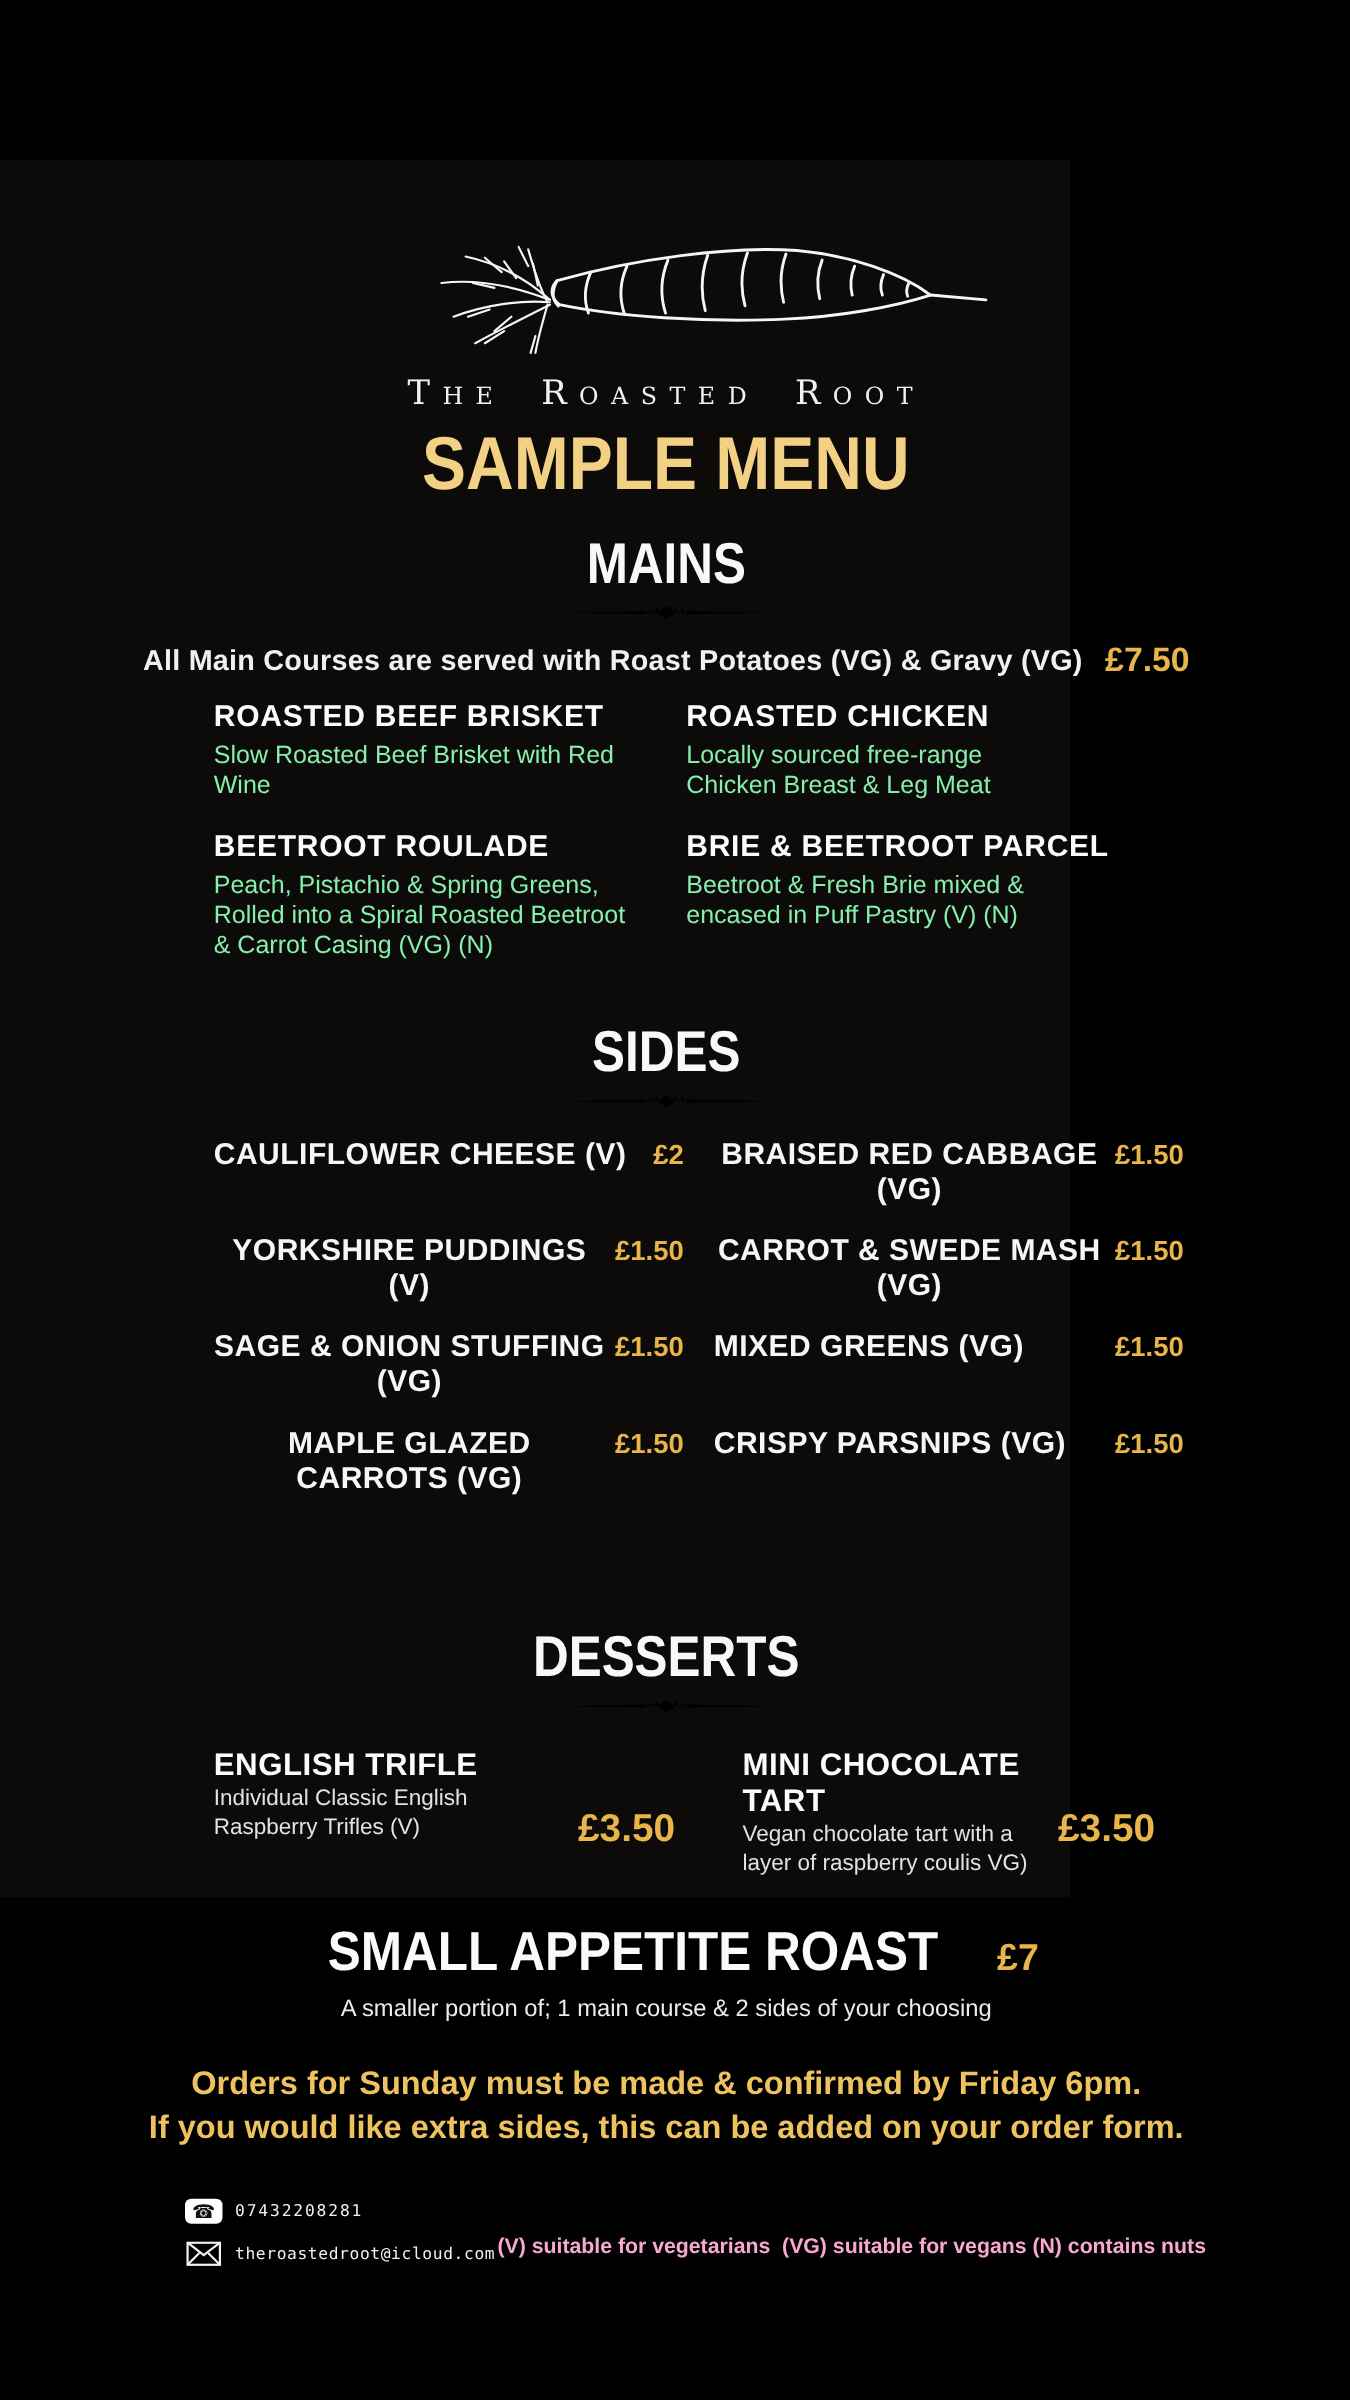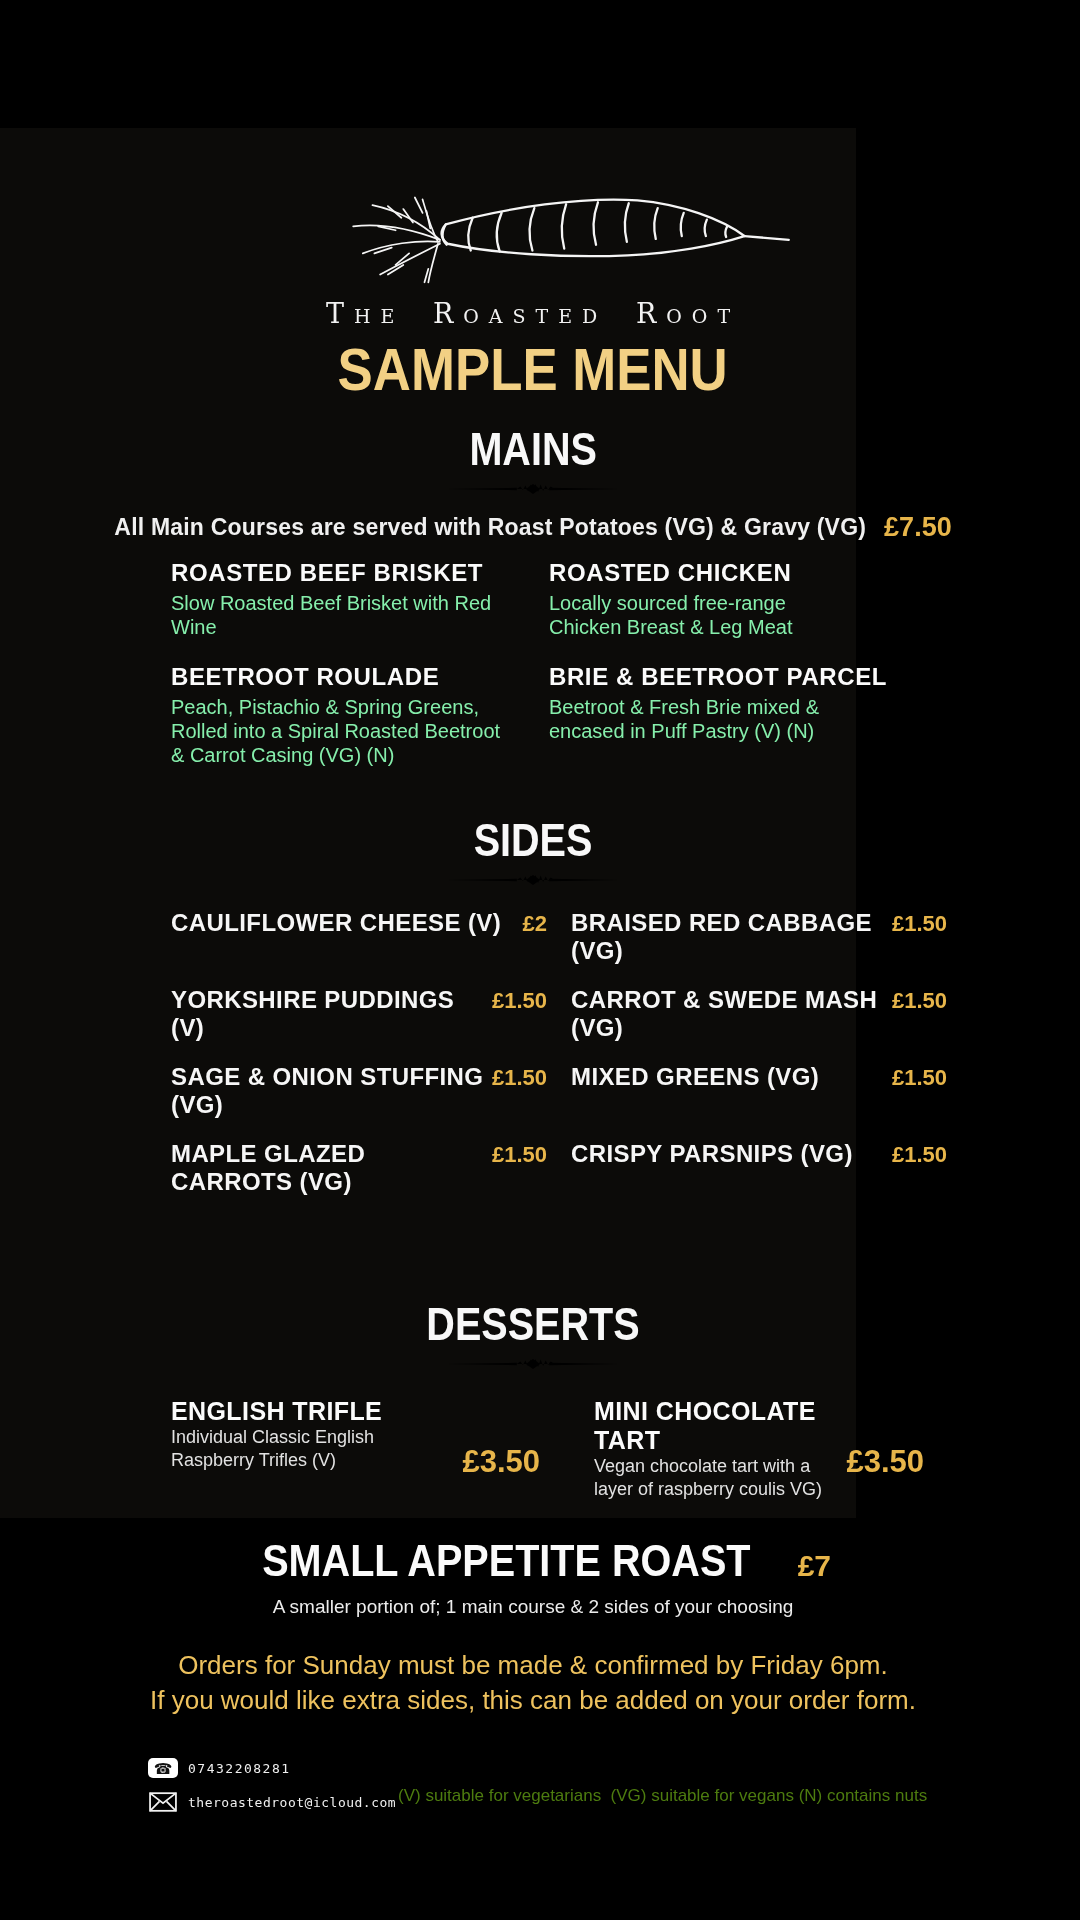--- a/index.html
+++ b/index.html
@@ -29,51 +29,51 @@
   .mains-note .price{font-size:27px;font-weight:bold;color:var(--gold-price,#e7b54a);}
   .mains-grid{margin-top:16px;display:grid;grid-template-columns:378px 1fr;row-gap:24px;padding-left:85px;}
   .dish-name{font-size:24px;font-weight:bold;letter-spacing:.6px;color:#fbfbfb;}
   .dish-desc{margin-top:4px;font-size:20px;line-height:1.2;color:#86efac;max-width:340px;}
 
   
   .sides-head{margin-top:46px;}
   .sides-grid{margin-top:20px;display:grid;grid-auto-flow:column;
               grid-template-rows:repeat(4,auto);grid-template-columns:376px 376px;
               column-gap:24px;padding-left:85px;}
-  .side-item{display:flex;justify-content:space-between;align-items:baseline;margin-bottom:21px;}
+  .side-item{display:flex;justify-content:space-between;align-items:baseline;margin-bottom:21px;text-align:center;}
   .side-name{font-size:24px;font-weight:bold;letter-spacing:.4px;color:#f6f6f6;}
   .side-price{font-size:22px;font-weight:bold;color:var(--gold-price,#e7b54a);padding-left:8px;}
 
   
   .desserts-head{margin-top:80px;}
   .desserts-grid{margin-top:24px;display:grid;grid-template-columns:369px 330px;column-gap:54px;padding-left:85px;}
   .dessert{display:flex;justify-content:space-between;}
   .dessert .txt{max-width:250px;}
   .dessert .d-name{font-size:25px;font-weight:bold;letter-spacing:.4px;color:#fbfbfb;}
   .dessert .d-desc{font-size:18px;line-height:1.25;color:#e2e2e2;}
   .dessert .d-price{font-size:31px;font-weight:bold;color:var(--gold-price,#e7b54a);align-self:center;margin-top:26px;}
 
   
   .small-appetite{margin-top:36px;text-align:center;}
   .small-appetite .h{display:inline-block;transform:scaleX(.9);font-size:44px;font-weight:bold;color:#fafafa;}
   .small-appetite .p{font-size:30px;font-weight:bold;color:var(--gold-price,#e7b54a);margin-left:20px;}
   .sa-note{margin-top:10px;text-align:center;font-size:19px;font-weight:500;color:#ececec;}
 
   
-  .notice{margin-top:30px;text-align:center;font-size:26px;line-height:1.35;font-weight:400;
+  .notice{margin-top:30px;text-align:center;font-size:26px;line-height:1.35;font-weight:700;
           color:var(--gold-notice,#eec25e);}
 
   
   .footer{position:relative;margin-top:40px;height:100px;}
   .contact{position:absolute;left:62px;top:0;display:flex;flex-direction:column;gap:14px;}
   .c-row{display:flex;align-items:center;gap:10px;}
   .phone-badge{display:inline-flex;align-items:center;justify-content:center;width:30px;height:20px;
                background:#fff;border-radius:5px;color:#111;font-size:15px;line-height:1;}
   .c-text{font-family:"DejaVu Sans Mono",monospace;font-size:13px;letter-spacing:1.5px;color:#f0f0f0;}
-  .legend{position:absolute;left:312px;top:28px;font-size:17px;font-weight:normal;color:#4d7c0f;white-space:pre;}
+  .legend{position:absolute;left:312px;top:28px;font-size:17px;font-weight:bold;color:#f9a8d4;white-space:pre;}
 
   
   .sprig{position:absolute;}
   .carrot-line{stroke:#f5f5f5;fill:none;stroke-linecap:round;}
 </style>
 </head>
 <body>
 
 <svg width="0" height="0" style="position:absolute">
   <defs>

